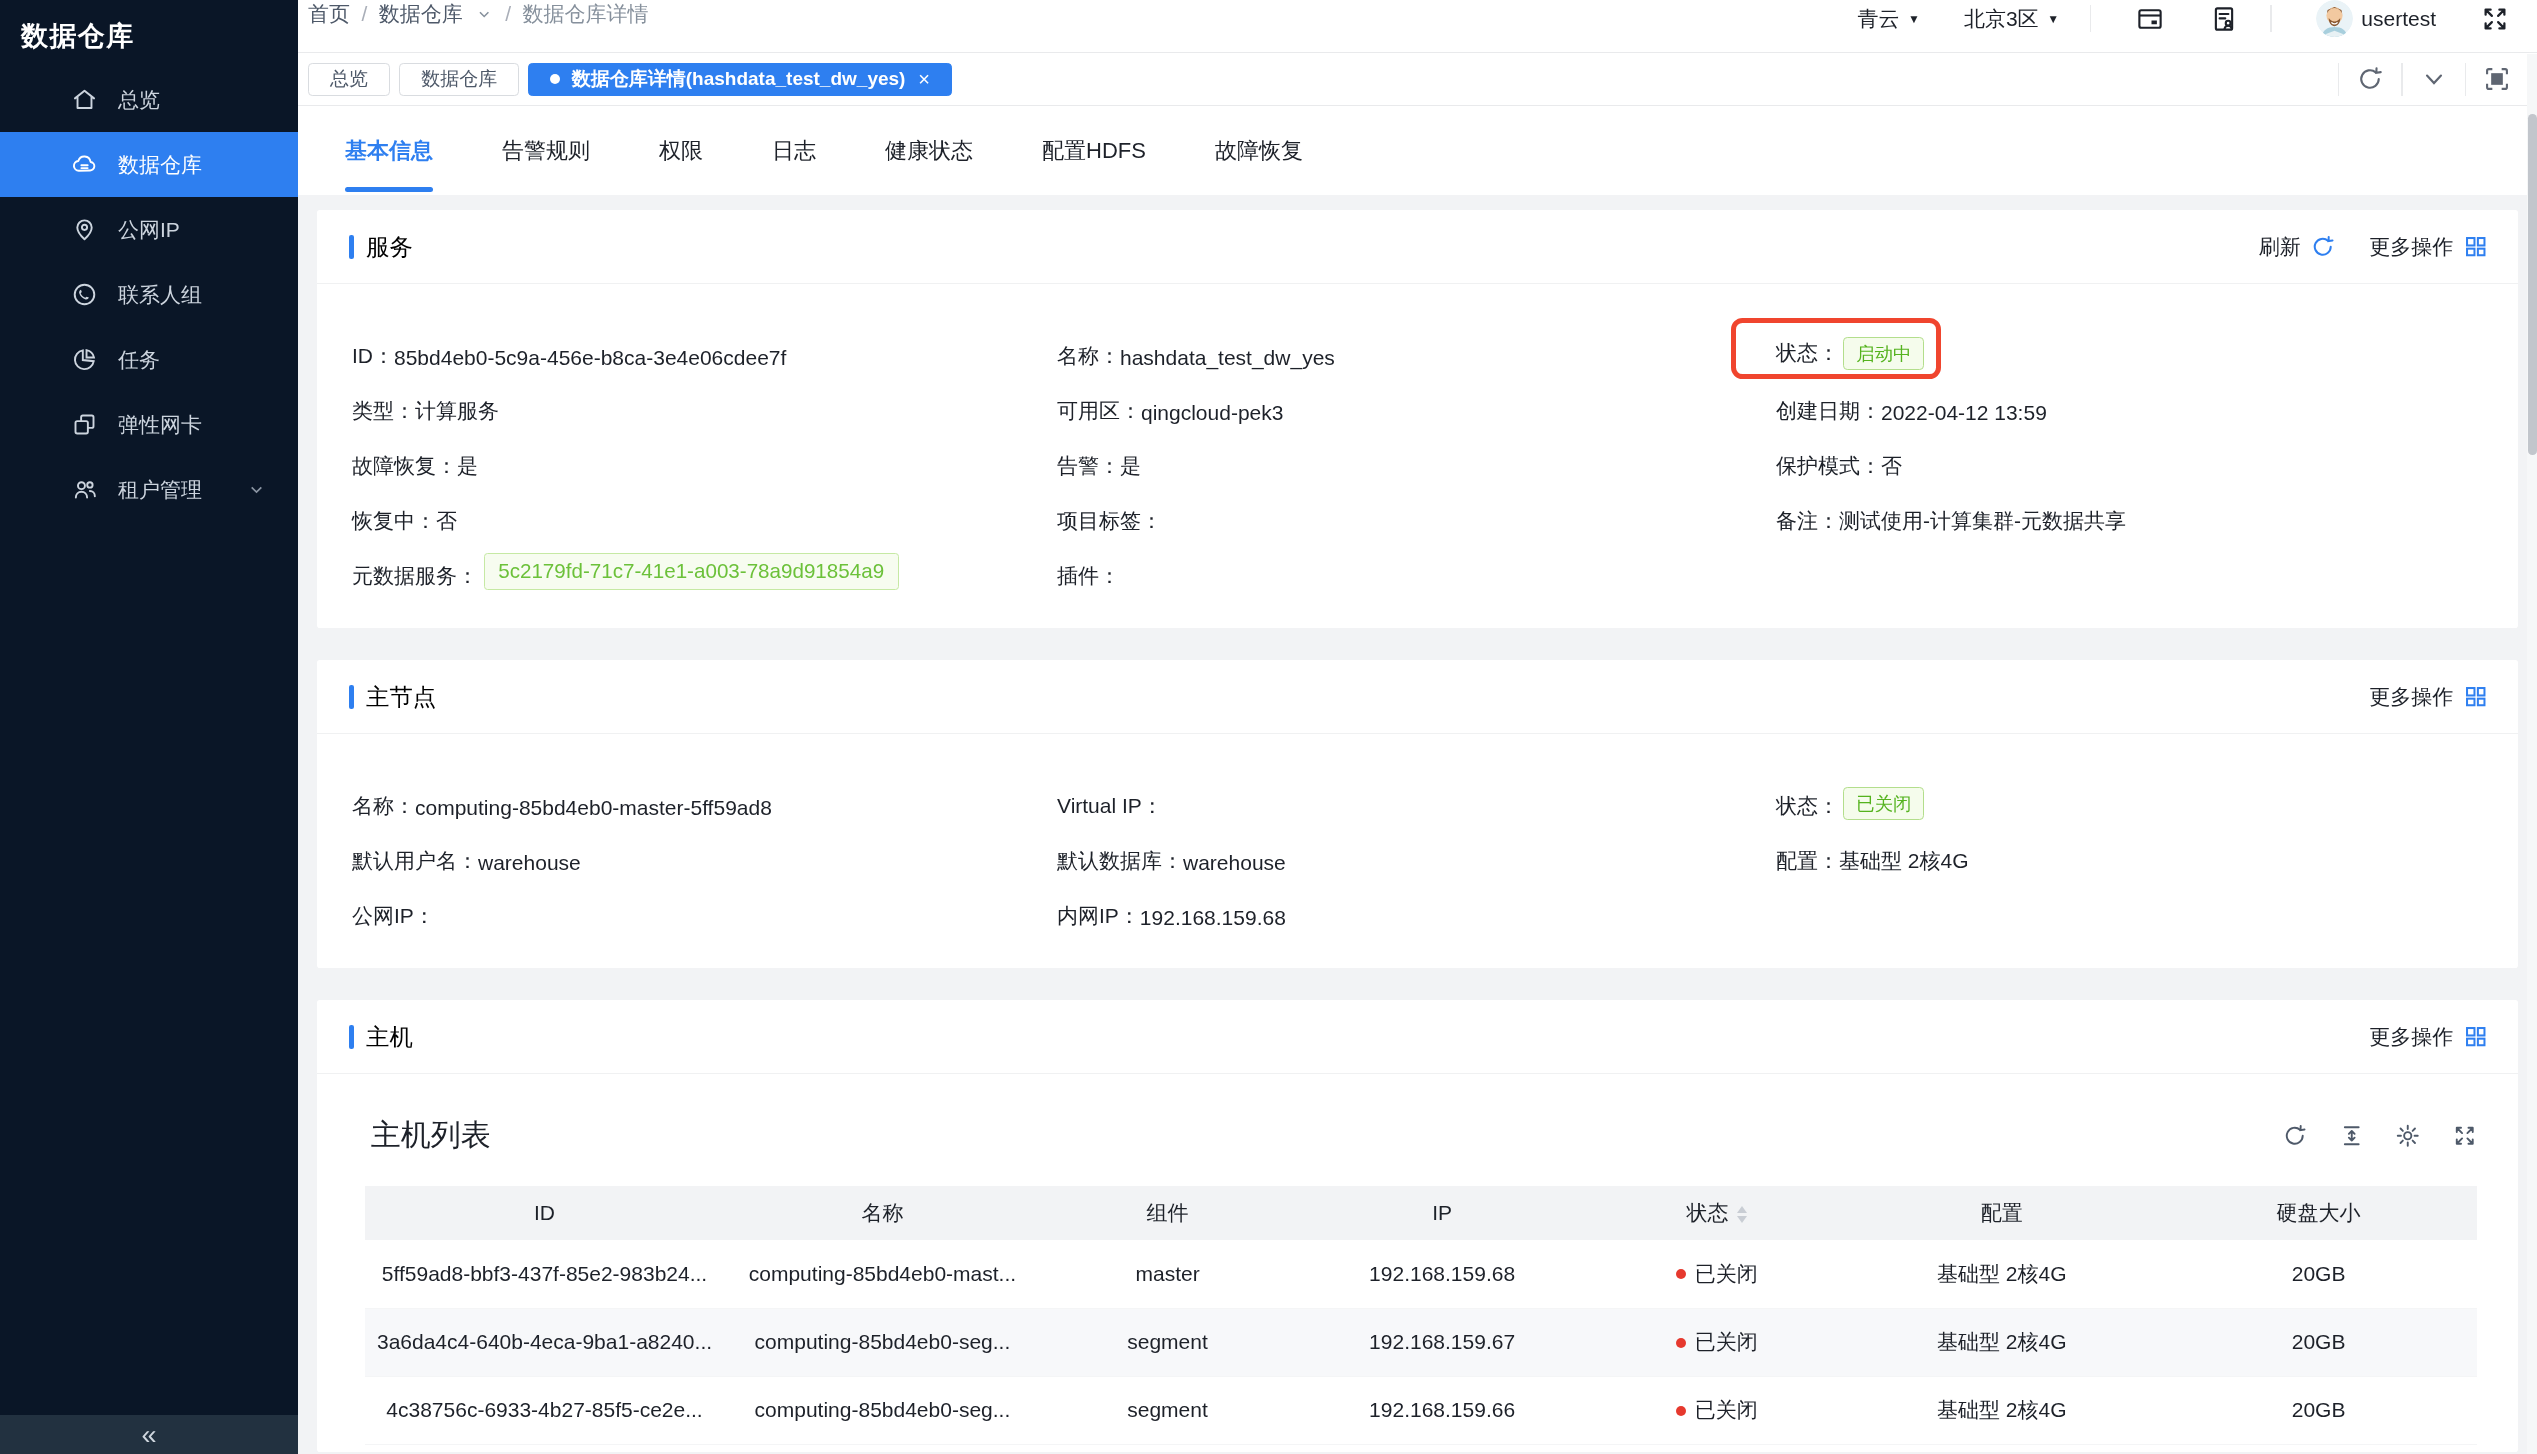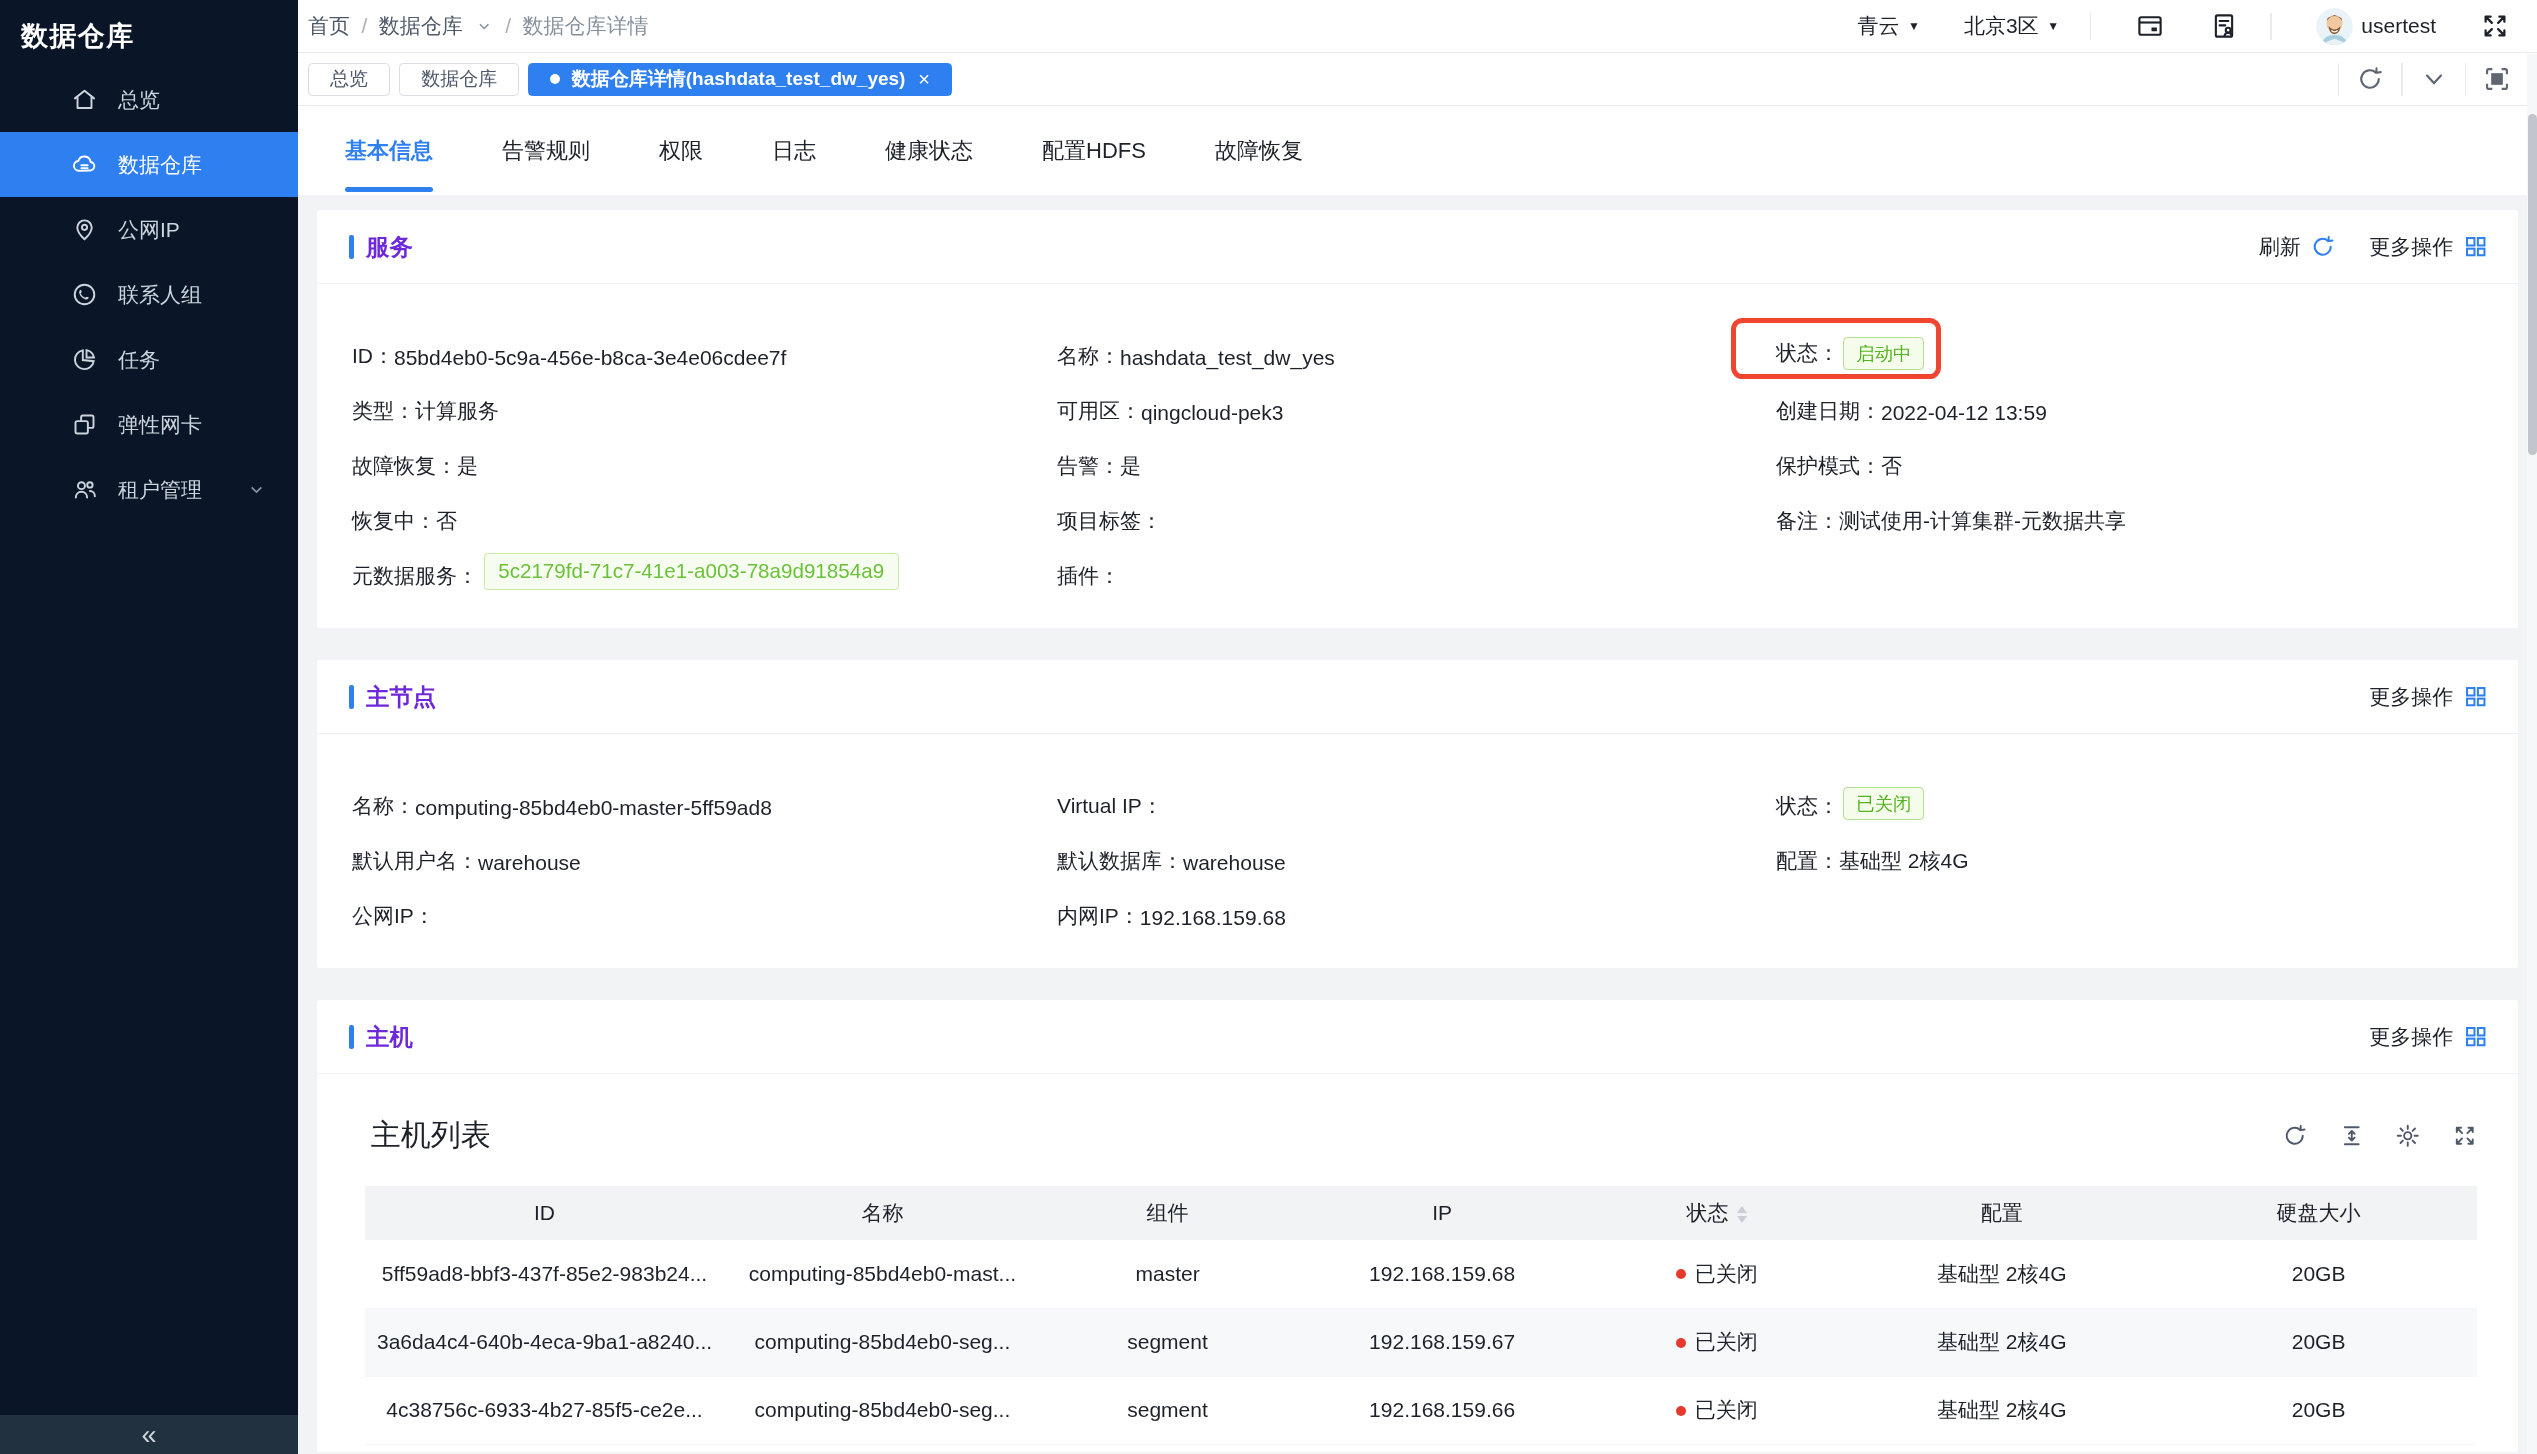--- a/index.html
+++ b/index.html
@@ -16,21 +16,21 @@
   .sb-nav { flex: 1; }
   .sb-item { height: 65px; display: flex; align-items: center; padding-left: 71px; font-size: 21px; cursor: pointer; position: relative; }
   .sb-item.active { background: #2e7ff0; color: #ffffff; }
   .sb-item .icon { width: 27px; height: 27px; margin-right: 20px; flex: none; }
   .sb-item .chev { position: absolute; right: 31px; width: 21px; height: 21px; color: #8a94a2; }
   .sb-collapse { height: 40px; background: #223140; display: flex; align-items: center; justify-content: center; font-size: 27px; color: #cfd6de; cursor: pointer; }
 
   
   .main { flex: 1; display: flex; flex-direction: column; min-width: 0; position: relative; }
 
-  .topbar { height: 53px; background: #fff; border-bottom: 0.7px solid #e9eaec; display: flex; align-items: center; padding: 0 28px 0 10px; flex: none; }
+  .topbar { height: 53px; background: #fff; border-bottom: 0.7px solid #e9eaec; display: flex; align-items: flex-start; padding: 0 28px 0 10px; flex: none; }
   .breadcrumb { display: flex; align-items: center; font-size: 21px; gap: 11.4px; color: #4e5969; }
   .crumb { white-space: nowrap; }
   .crumb-sep { color: #a9aeb8; }
   .crumb-last { color: #86909c; }
   .crumb-chev { width: 18.4px; height: 18.4px; color: #86909c; margin-left: 1.4px; }
   .topbar-right { margin-left: auto; display: flex; align-items: center; font-size: 21px; color: #1d2129; }
   .tr-item { display: flex; align-items: center; gap: 8.5px; margin-left: 44px; cursor: pointer; white-space: nowrap; }
   .caret { font-size: 12px; color: #1d2129; }
   .v-sep { width: 1.4px; height: 27px; background: #e9eaec; margin-left: 31px; }
   .hd-icon { width: 30px; height: 30px; color: #1d2129; }
@@ -49,21 +49,21 @@
   
   .detailtabs { height: 89px; background: #fff; display: flex; align-items: center; padding-left: 47px; flex: none; }
   .dt-tab { font-size: 22px; color: #1d2129; margin-right: 69px; height: 89px; display: flex; align-items: center; position: relative; cursor: pointer; }
   .dt-tab.active { color: #2e7ff0; font-weight: bold; }
   .dt-tab.active::after { content: ""; position: absolute; left: 0; right: 0; bottom: 3.5px; height: 5px; background: #2e7ff0; border-radius: 2.8px; }
 
   
   .content { flex: 1; overflow: hidden; padding: 15px 20px 0 19px; }
   .card { background: #fff; border-radius: 2.8px; margin-bottom: 32px; }
   .card-header { height: 74px; display: flex; align-items: center; padding: 0 30px 0 32px; border-bottom: 1.4px solid #f0f1f2; }
-  .card-title { display: flex; align-items: center; font-size: 23.4px; font-weight: bold; color: #6d28d9; gap: 12px; }
+  .card-title { display: flex; align-items: center; font-size: 23.4px; font-weight: normal; color: #000000; gap: 12px; }
   .title-bar { width: 5px; height: 24px; background: #2e7ff0; border-radius: 2.1px; }
   .card-actions { margin-left: auto; display: flex; align-items: center; gap: 34px; font-size: 21px; color: #1d2129; }
   .action { display: flex; align-items: center; gap: 9.2px; cursor: pointer; }
   .action .aicon { width: 25.5px; height: 25.5px; color: #2e7ff0; }
 
   .fields { display: grid; grid-template-columns: 705px 719px 1fr; padding: 31px 28px 38px 35px; font-size: 21px; }
   .field { height: 55px; display: flex; align-items: flex-end; white-space: nowrap; }
   .f-label { color: #1d2129; }
   .f-value { color: #1d2129; }
   .badge-green { display: inline-block; border: 1.4px solid #b3de8c; background: #f5fcec; color: #55b31f; font-size: 18.4px; padding: 5px 12px; border-radius: 4.3px; line-height: 1.15; margin-left: 4.3px; }

